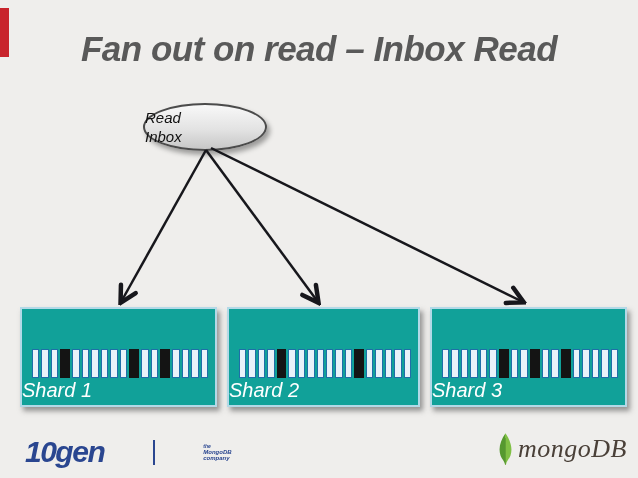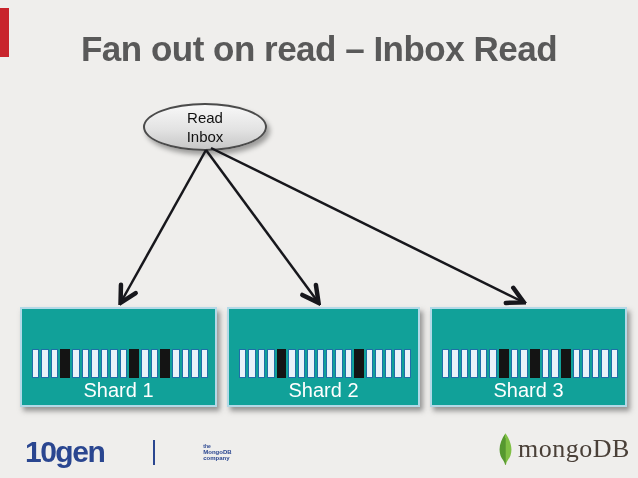--- a/index.html
+++ b/index.html
@@ -1,57 +1,58 @@
 <!DOCTYPE html>
 <html><head>
 <meta charset="utf-8">
 <style>
   html,body{margin:0;padding:0;}
   .slide{
     position:relative; width:638px; height:478px; overflow:hidden;
     background:#EFEEEC;
     font-family:"Liberation Sans", sans-serif;
+    font-style:italic;
   }
   .ribbon{
     position:absolute; left:0; top:8px; width:9px; height:49px;
     background:var(--ribbon,#C8242C);
   }
   .title{
     position:absolute; left:0; top:29px; width:100%; margin:0;
     text-align:center; font-size:35px; font-weight:bold;
     letter-spacing:-0.5px; color:#595959;
   }
   .node{
     position:absolute; left:143px; top:103px; width:120px; height:44px;
     border-radius:50%;
     background:linear-gradient(to bottom,#F8F8F8 0%,#E3E3E3 55%,#C7C7C7 100%);
     border:2px solid #4B4B4B;
     box-shadow:3px 4px 5px rgba(0,0,0,0.35);
-    display:flex; flex-direction:column; align-items:center; justify-content:center;
+    display:flex; flex-direction:column; align-items:flex-start; justify-content:center;
     font-size:15px; line-height:19px; color:#111;
   }
   .arrows{ position:absolute; left:0; top:0; pointer-events:none; }
   .shard{
     position:absolute; top:307px; height:100px;
     background:var(--teal,#11A199);
     border:2px solid #B3D9E7; box-sizing:border-box;
     box-shadow:3px 4px 5px rgba(60,60,60,0.5);
   }
   .bar{
     position:absolute; left:10px; right:7px; top:40px; height:29px;
     display:flex; gap:2px;
   }
   .cell{
     flex:1; background:var(--cell,#E9F2F9);
     border:1px solid #1E6FA8; box-sizing:border-box;
   }
   .cell.dark{ flex:1.45; background:#141414; border-color:#141414; }
   .shard-label{
     position:absolute; left:0; bottom:3px; width:100%;
-    text-align:center; color:#FFFFFF; font-size:20px;
+    text-align:left; color:#FFFFFF; font-size:20px;
   }
   .footer-10gen{
     position:absolute; left:25px; top:436px; height:32px;
     display:flex; align-items:center; color:var(--tengen,#2A4690);gap:44px;
   }
   .tengen-word{
     font-size:30px; font-weight:bold; letter-spacing:-1.5px; line-height:28px;
   }
   .tengen-divider{ width:2px; height:25px; background:var(--tengen,#2A4690); margin:0 4px 0 5px; }
   .tengen-tagline{ display:flex; flex-direction:column; justify-content:center; }

